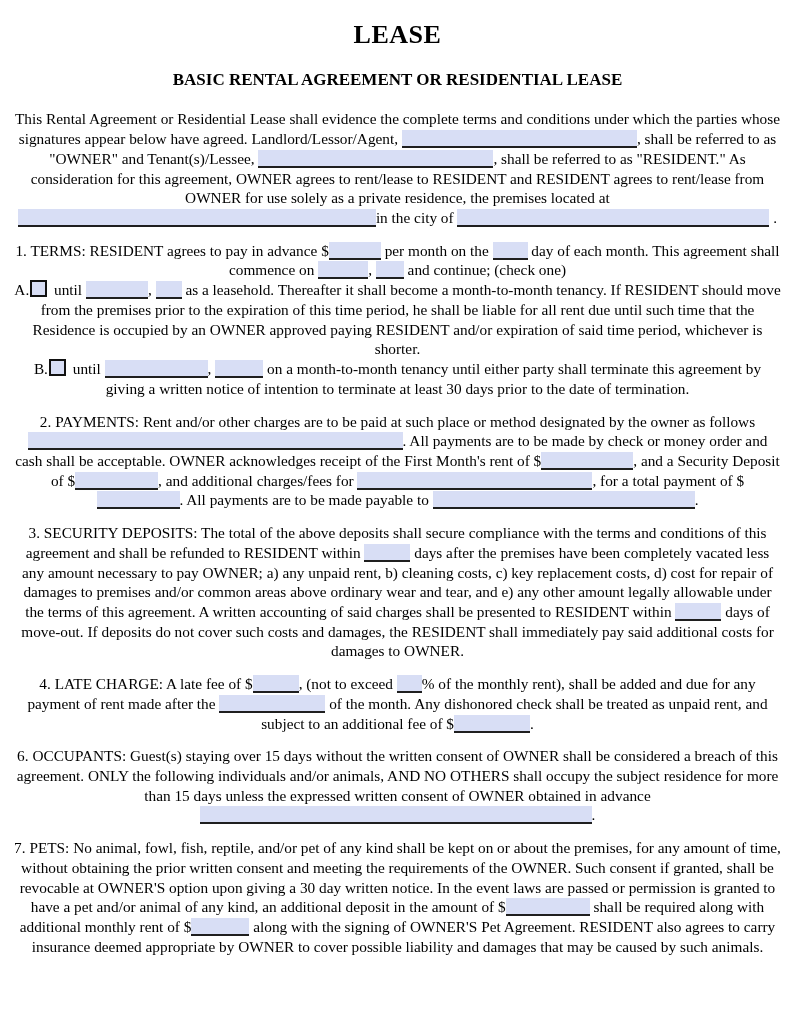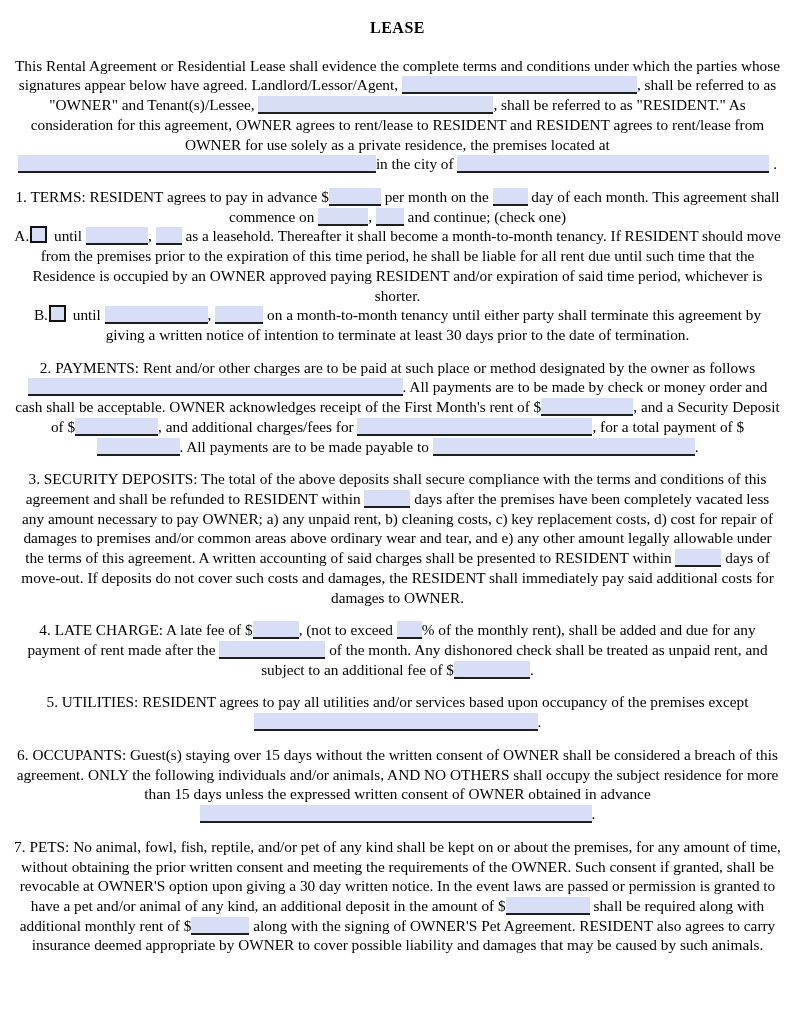--- a/index.html
+++ b/index.html
@@ -6,21 +6,21 @@
   body {
     width: 796px;
     color: #000000;
     font-family: "Liberation Serif", serif;
     font-size: 15.3px;
     line-height: 1.29;
   }
   .page { padding: 10px 14px 8px 13px; }
   h1.doc-title {
     text-align: center;
-    font-size: 16px;
+    font-size: 26px;
     font-weight: bold;
     margin: 8px 0 17px 0;
     letter-spacing: 0.5px;
   }
   h2.doc-subtitle {
     text-align: center;
     font-size: 17px;
     font-weight: bold;
     margin: 0 0 19px 0;
   }
@@ -41,22 +41,22 @@
     border: 2px solid #111111;
     vertical-align: -2px;
     margin: 0 3px 0 1px;
   }
 </style>
 </head>
 <body>
 
 <div class="page">
   <h1 class="doc-title">LEASE</h1>
+  <h2 class="doc-subtitle">BASIC RENTAL AGREEMENT OR RESIDENTIAL LEASE</h2>
 
   <p class="para"><span>This Rental Agreement or Residential Lease shall evidence the complete terms and conditions under which the parties whose signatures appear below have agreed. Landlord/Lessor/Agent, </span><span class="blank" style="width: 235px;"></span><span>, shall be referred to as "OWNER" and Tenant(s)/Lessee, </span><span class="blank" style="width: 235px;"></span><span>, shall be referred to as "RESIDENT." As consideration for this agreement, OWNER agrees to rent/lease to RESIDENT and RESIDENT agrees to rent/lease from OWNER for use solely as a private residence, the premises located at </span><span class="blank" style="width: 358px;"></span><span>in the city of </span><span class="blank" style="width: 312px;"></span><span> .</span></p>
   <p class="para"><span class="b">1. TERMS: </span><span>RESIDENT agrees to pay in advance $</span><span class="blank" style="width: 52px;"></span><span> per month on the </span><span class="blank" style="width: 35px;"></span><span> day of each month. This agreement shall commence on </span><span class="blank" style="width: 50px;"></span><span>, </span><span class="blank" style="width: 28px;"></span><span> and continue; (check one)</span><br><span>A.</span><span class="checkbox"></span><span> until </span><span class="blank" style="width: 62px;"></span><span>, </span><span class="blank" style="width: 26px;"></span><span> as a leasehold. Thereafter it shall become a month-to-month tenancy. If RESIDENT should move from the premises prior to the expiration of this time period, he shall be liable for all rent due until such time that the Residence is occupied by an OWNER approved paying RESIDENT and/or expiration of said time period, whichever is shorter.</span><br><span>B.</span><span class="checkbox"></span><span> until </span><span class="blank" style="width: 103px;"></span><span>, </span><span class="blank" style="width: 48px;"></span><span> on a month-to-month tenancy until either party shall terminate this agreement by giving a written notice of intention to terminate at least 30 days prior to the date of termination.</span></p>
   <p class="para"><span class="b">2. PAYMENTS: </span><span>Rent and/or other charges are to be paid at such place or method designated by the owner as follows </span><span class="blank" style="width: 375px;"></span><span>. All payments are to be made by check or money order and cash shall be acceptable. OWNER acknowledges receipt of the First Month's rent of $</span><span class="blank" style="width: 92px;"></span><span>, and a Security Deposit of $</span><span class="blank" style="width: 83px;"></span><span>, and additional charges/fees for </span><span class="blank" style="width: 235px;"></span><span>, for a total payment of $</span><span class="blank" style="width: 83px;"></span><span>. All payments are to be made payable to </span><span class="blank" style="width: 262px;"></span><span>.</span></p>
   <p class="para"><span class="b">3. SECURITY DEPOSITS: </span><span>The total of the above deposits shall secure compliance with the terms and conditions of this agreement and shall be refunded to RESIDENT within </span><span class="blank" style="width: 46px;"></span><span> days after the premises have been completely vacated less any amount necessary to pay OWNER; a) any unpaid rent, b) cleaning costs, c) key replacement costs, d) cost for repair of damages to premises and/or common areas above ordinary wear and tear, and e) any other amount legally allowable under the terms of this agreement. A written accounting of said charges shall be presented to RESIDENT within </span><span class="blank" style="width: 46px;"></span><span> days of move-out. If deposits do not cover such costs and damages, the RESIDENT shall immediately pay said additional costs for damages to OWNER.</span></p>
   <p class="para"><span class="b">4. LATE CHARGE: </span><span>A late fee of $</span><span class="blank" style="width: 46px;"></span><span>, (not to exceed </span><span class="blank" style="width: 25px;"></span><span>% of the monthly rent), shall be added and due for any payment of rent made after the </span><span class="blank" style="width: 106px;"></span><span> of the month. Any dishonored check shall be treated as unpaid rent, and subject to an additional fee of $</span><span class="blank" style="width: 76px;"></span><span>.</span></p>
-  <p class="para"><span class="b">5. UTILITIES: </span><span>RESIDENT agrees to pay all utilities and/or services based upon occupancy of the premises except </span><span class="blank" style="width: 284px;"></span><span>.</span></p>
   <p class="para"><span class="b">6. OCCUPANTS: </span><span>Guest(s) staying over 15 days without the written consent of OWNER shall be considered a breach of this agreement. ONLY the following individuals and/or animals, AND NO OTHERS shall occupy the subject residence for more than 15 days unless the expressed written consent of OWNER obtained in advance </span><span class="blank" style="width: 392px;"></span><span>.</span></p>
   <p class="para"><span class="b">7. PETS: </span><span>No animal, fowl, fish, reptile, and/or pet of any kind shall be kept on or about the premises, for any amount of time, without obtaining the prior written consent and meeting the requirements of the OWNER. Such consent if granted, shall be revocable at OWNER'S option upon giving a 30 day written notice. In the event laws are passed or permission is granted to have a pet and/or animal of any kind, an additional deposit in the amount of $</span><span class="blank" style="width: 84px;"></span><span> shall be required along with additional monthly rent of $</span><span class="blank" style="width: 58px;"></span><span> along with the signing of OWNER'S Pet Agreement. RESIDENT also agrees to carry insurance deemed appropriate by OWNER to cover possible liability and damages that may be caused by such animals.</span></p>
 </div>
 
 </body></html>

